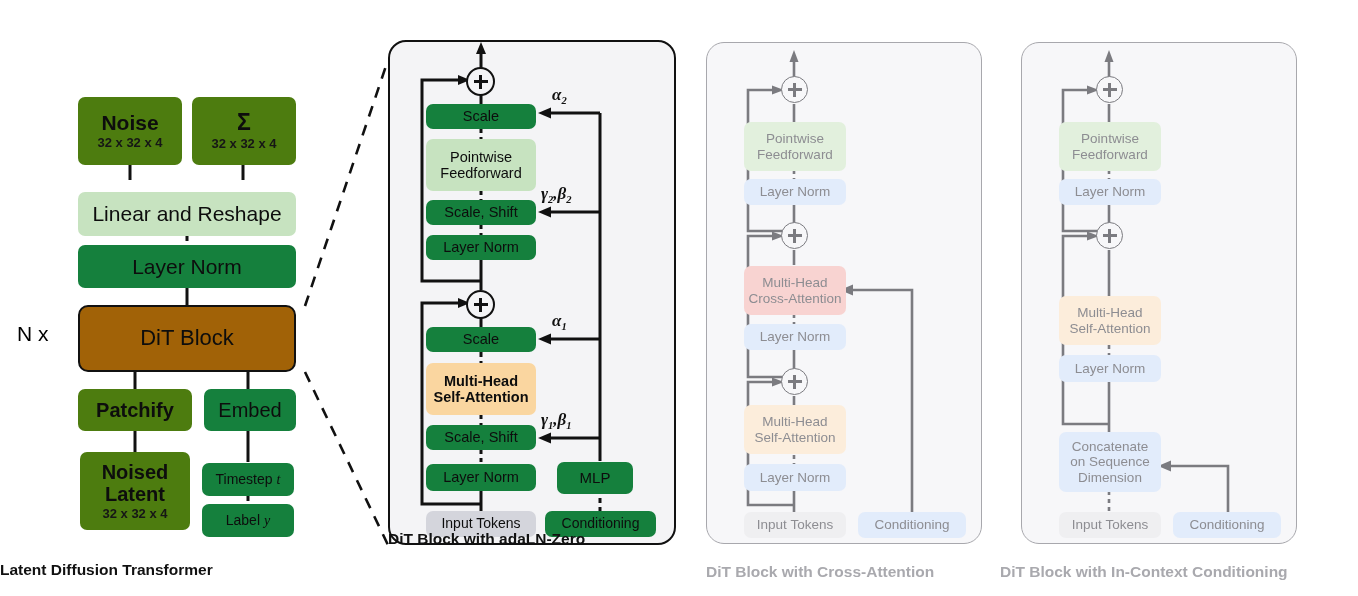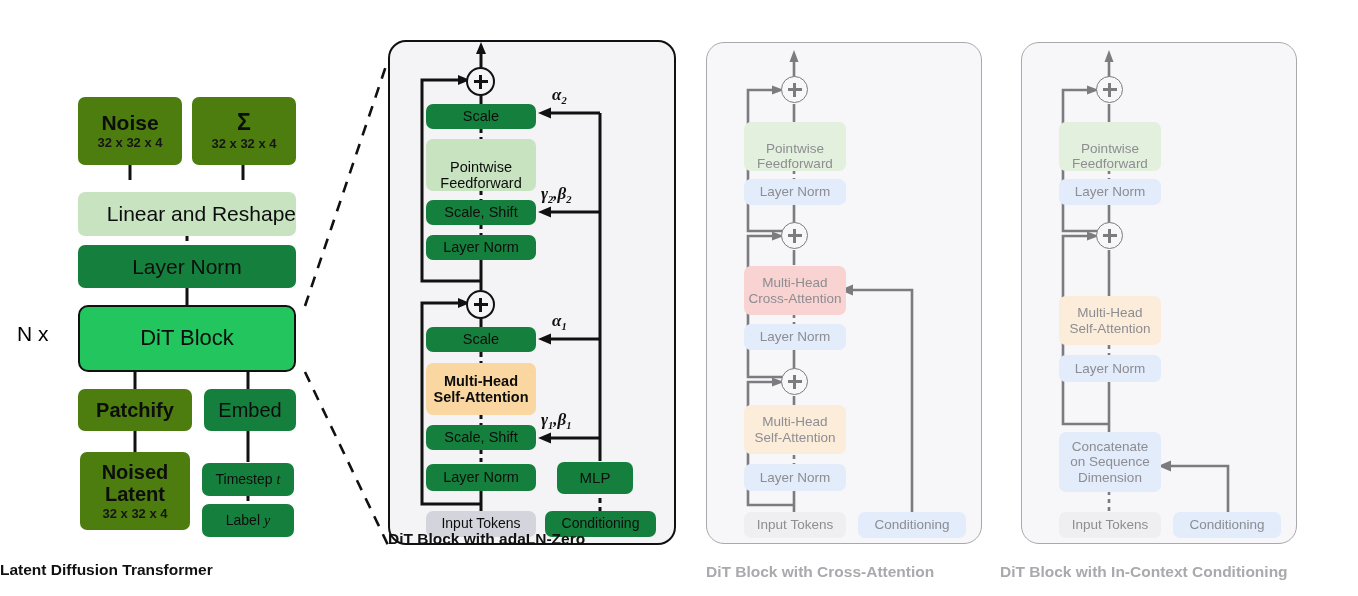--- a/index.html
+++ b/index.html
@@ -8,24 +8,24 @@
 
   .stage{position:absolute;left:0;top:0;width:1358px;height:596px;}
 
   
   .box{position:absolute;border-radius:7px;display:flex;align-items:center;
        justify-content:center;text-align:center;line-height:1.12;
        color:#0d0d0d;box-sizing:border-box;}
   .box span{display:block;}
   .grey{background:#4d7c0f;font-weight:bold;}
   .grey2{background:#d4d5dc;}
-  .green{background:#c7e3c0;justify-content:flex-end;}
+  .green{background:#c7e3c0;}
   .blue{background:#15803d;}
   .orange{background:#fad6a0;}
-  .lgrey{background:#22c55e;}
+  .lgrey{background:#a16207;}
 
   
   .f .green{background:#e2f0dd;}
   .f .blue{background:#e2ecfb;}
   .f .orange{background:#fceddb;}
   .f .lgrey{background:#efeff1;}
   .f .box{color:#8d8d92;}
 
   .dim{font-size:13px;color:#161616;margin-top:1px;}
   .it{font-style:italic;font-family:"Liberation Serif",serif;}

